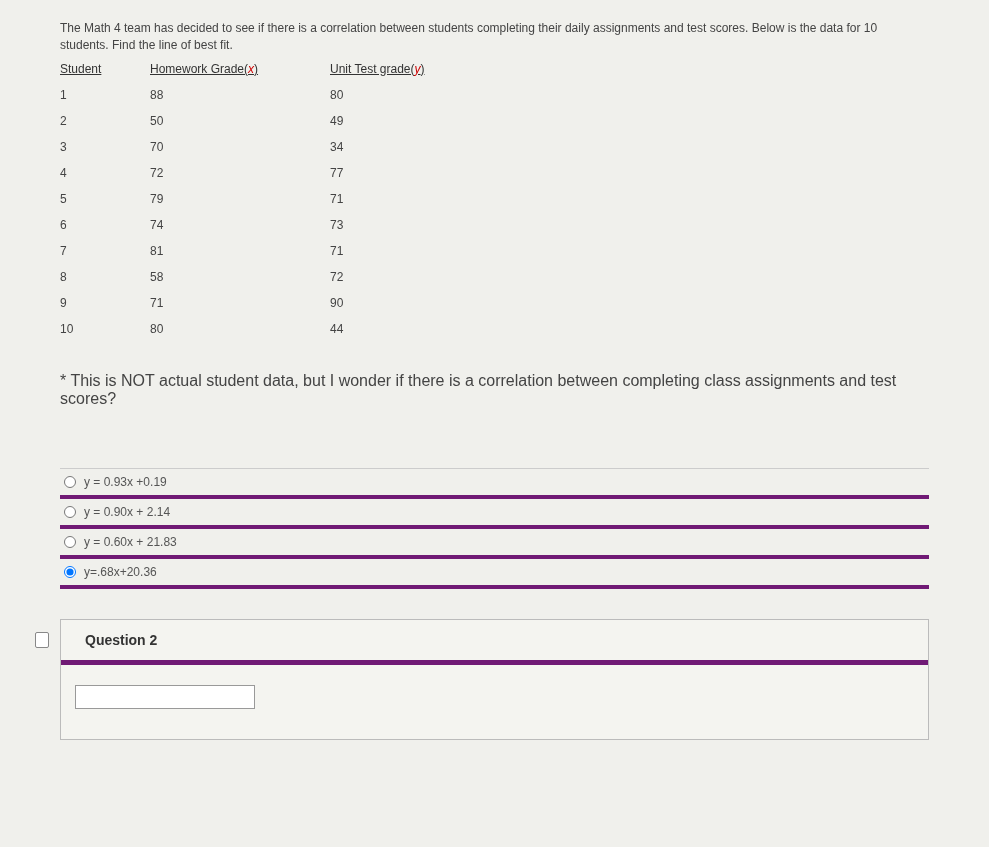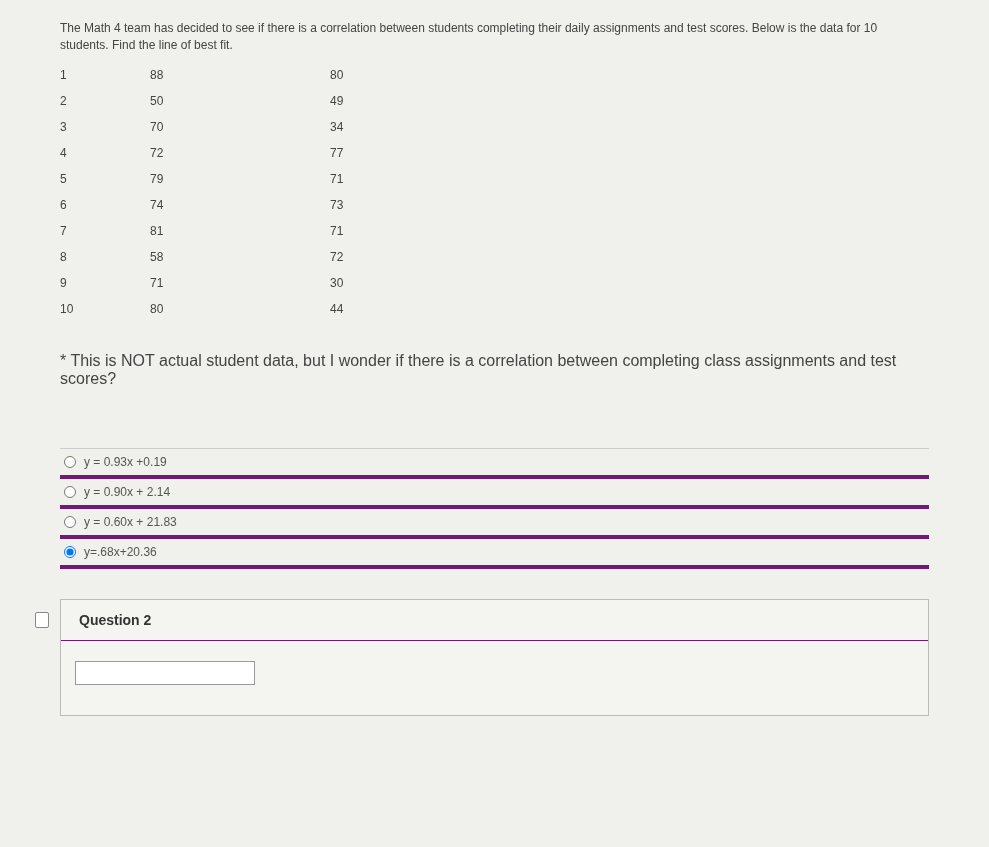--- a/index.html
+++ b/index.html
@@ -16,33 +16,42 @@
     .data-rows { margin-bottom: 30px; }
     .row { display: flex; gap: 20px; padding: 6px 0; font-size: 12px; color: #444; }
     .cell.student { width: 70px; }
     .cell.hw { width: 160px; }
     .cell.test { width: 150px; }
     .note { font-size: 16px; color: #444; margin: 20px 0 60px 0; }
     .options { border-top: 1px solid #ccc; }
     .option { display: flex; align-items: center; gap: 8px; padding: 6px 4px; border-bottom: 4px solid #701a75; font-size: 12px; color: #555; }
     .option input[type="radio"] { width: 12px; height: 12px; }
     .question-block { margin-top: 30px; border: 1px solid #bbb; background: #f4f4f0; }
-    .question-header { padding: 12px 14px; border-bottom: 1px solid #701a75; font-weight: bold; font-size: 14px; display: flex; align-items: center; gap: 10px; }
+    .question-header { padding: 12px 14px; border-bottom: 5px solid #701a75; font-weight: bold; font-size: 14px; display: flex; align-items: center; gap: 16px; }
     .bookmark-icon { width: 14px; height: 16px; border: 1px solid #888; border-radius: 2px; display: inline-block; position: relative; margin-left: -40px; margin-right: 20px; background: #fff; }
     .question-body { padding: 20px 14px 30px 14px; font-size: 12px; color: #444; }
     .question-body p { margin-bottom: 10px; }
     .round-note { color: #3a7aa8; margin-bottom: 20px; }
     .answer-input { width: 180px; height: 24px; border: 1px solid #999; background: #fff; padding: 2px 6px; font-size: 12px; }
   </style>
 </head>
 <body>
 
 <div class="page">
   <p class="intro">The Math 4 team has decided to see if there is a correlation between students completing their daily assignments and test scores. Below is the data for 10 students. Find the line of best fit.</p>
 
+  <div class="table-header">
+    <span class="th student">Student</span>
+    <span class="th hw">
+      <span>Homework Grade(</span><span class="em-x">x</span><span>)</span>
+    </span>
+    <span class="th test">
+      <span>Unit Test grade(</span><span class="em-y">y</span><span>)</span>
+    </span>
+  </div>
 
   <div class="data-rows">
     <div class="row">
         <span class="cell student">1</span>
         <span class="cell hw">88</span>
         <span class="cell test">80</span>
       </div>
     <div class="row">
         <span class="cell student">2</span>
         <span class="cell hw">50</span>
@@ -74,21 +83,21 @@
         <span class="cell test">71</span>
       </div>
     <div class="row">
         <span class="cell student">8</span>
         <span class="cell hw">58</span>
         <span class="cell test">72</span>
       </div>
     <div class="row">
         <span class="cell student">9</span>
         <span class="cell hw">71</span>
-        <span class="cell test">30</span>
+        <span class="cell test">90</span>
       </div>
     <div class="row">
         <span class="cell student">10</span>
         <span class="cell hw">80</span>
         <span class="cell test">44</span>
       </div>
   </div>
 
   <p class="note">* This is NOT actual student data, but I wonder if there is a correlation between completing class assignments and test scores?</p>
 

